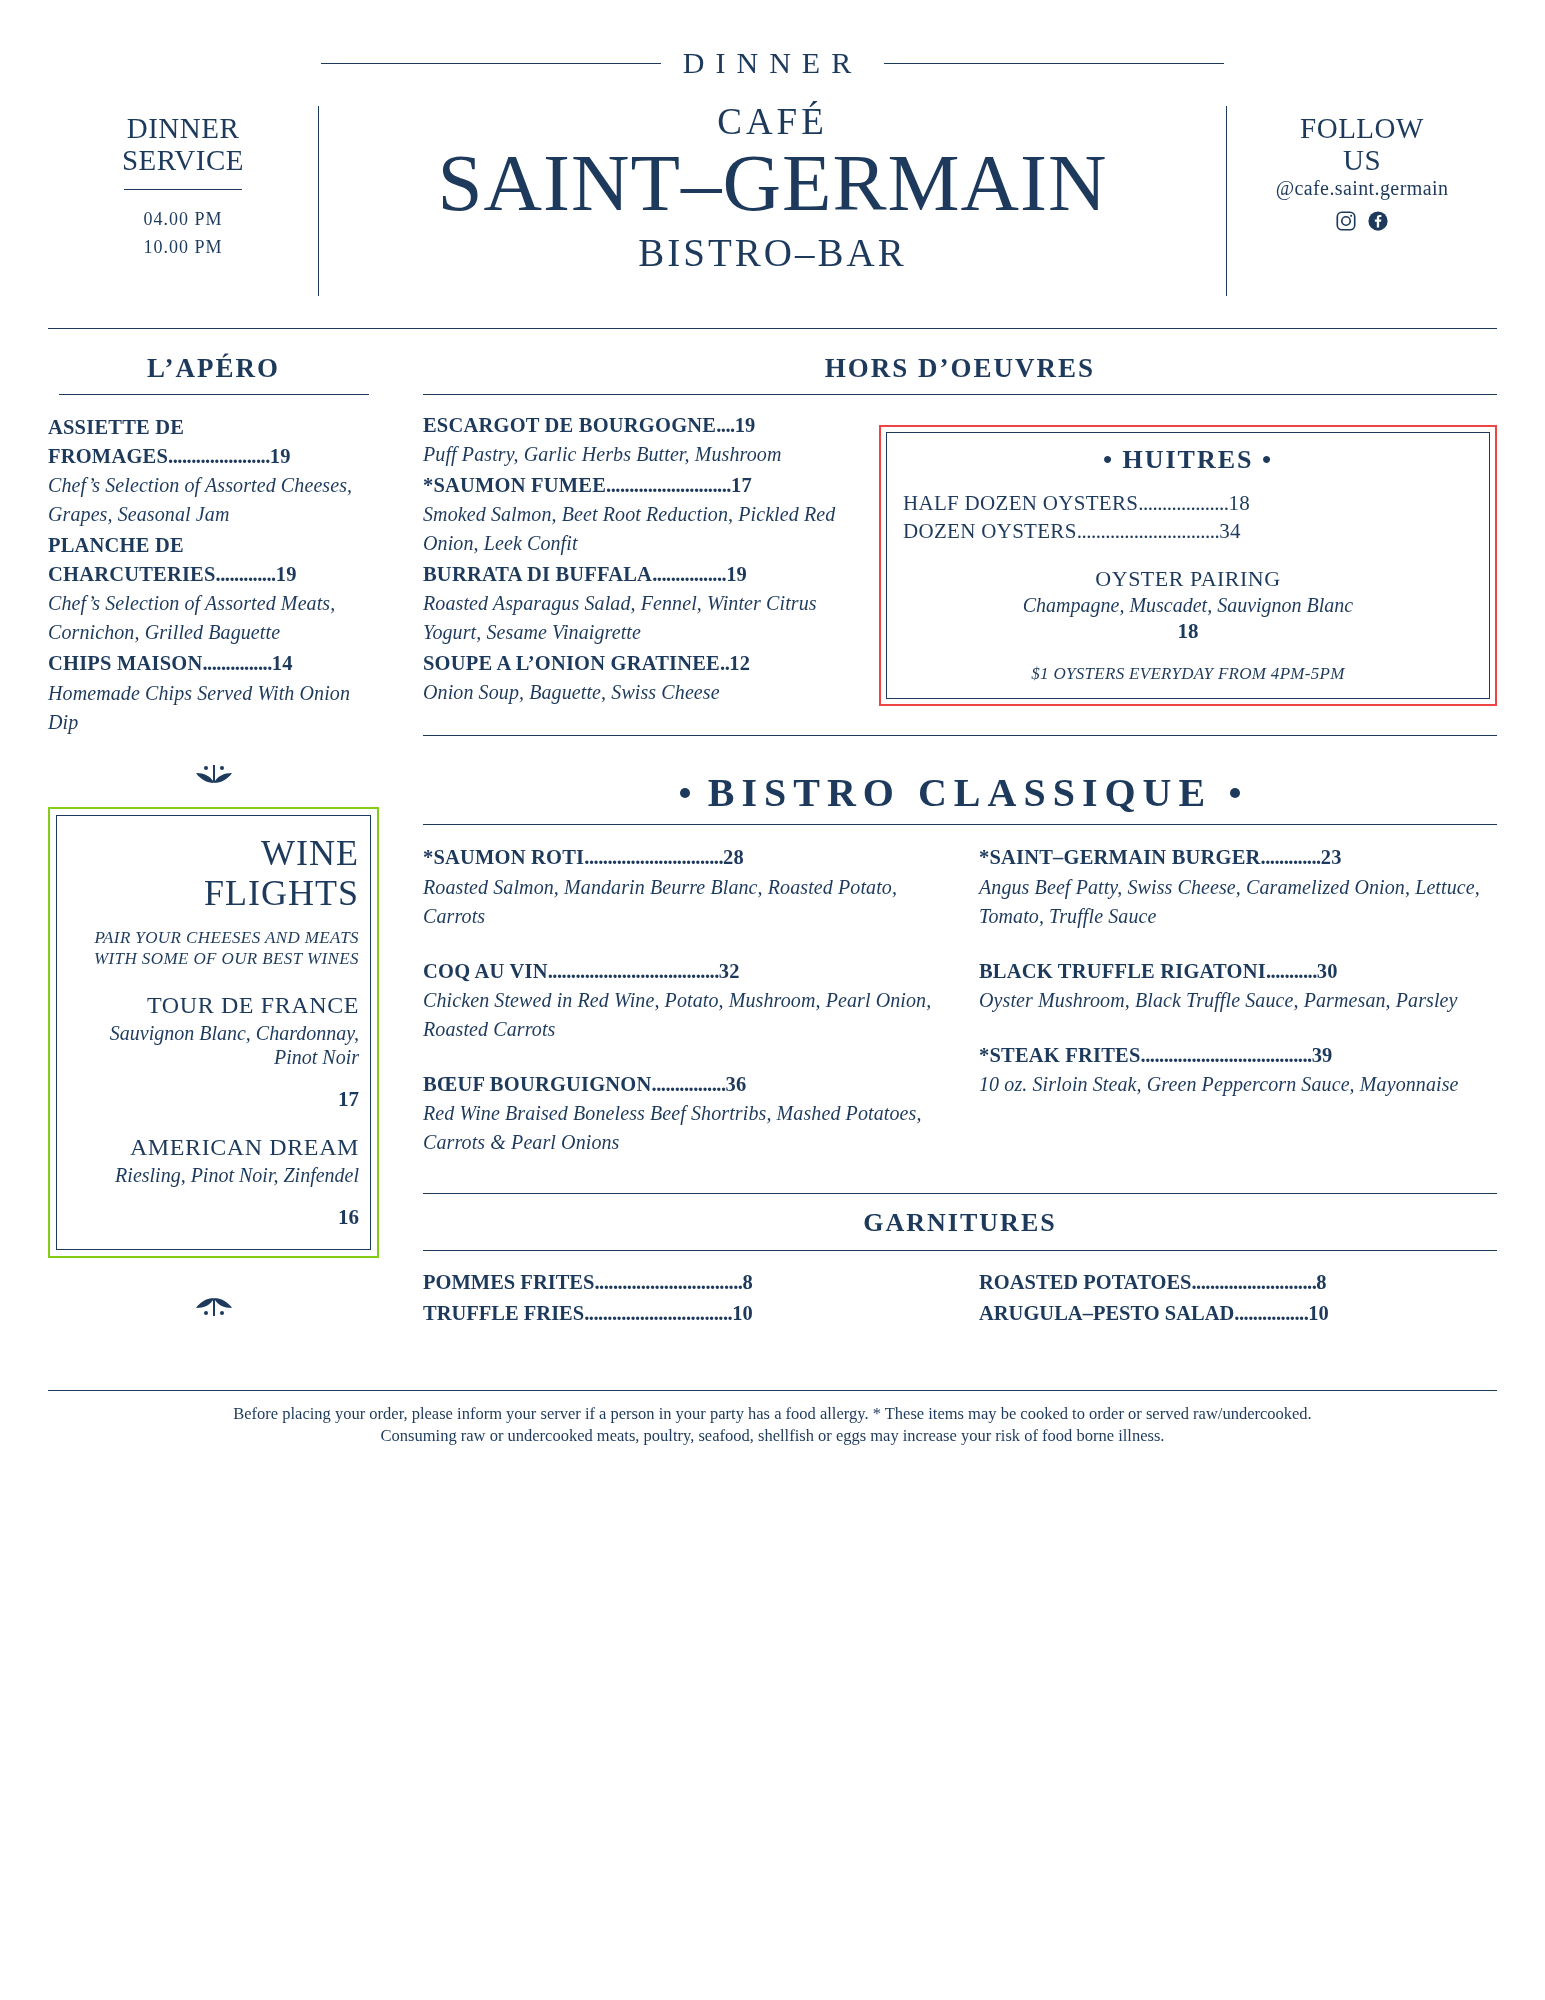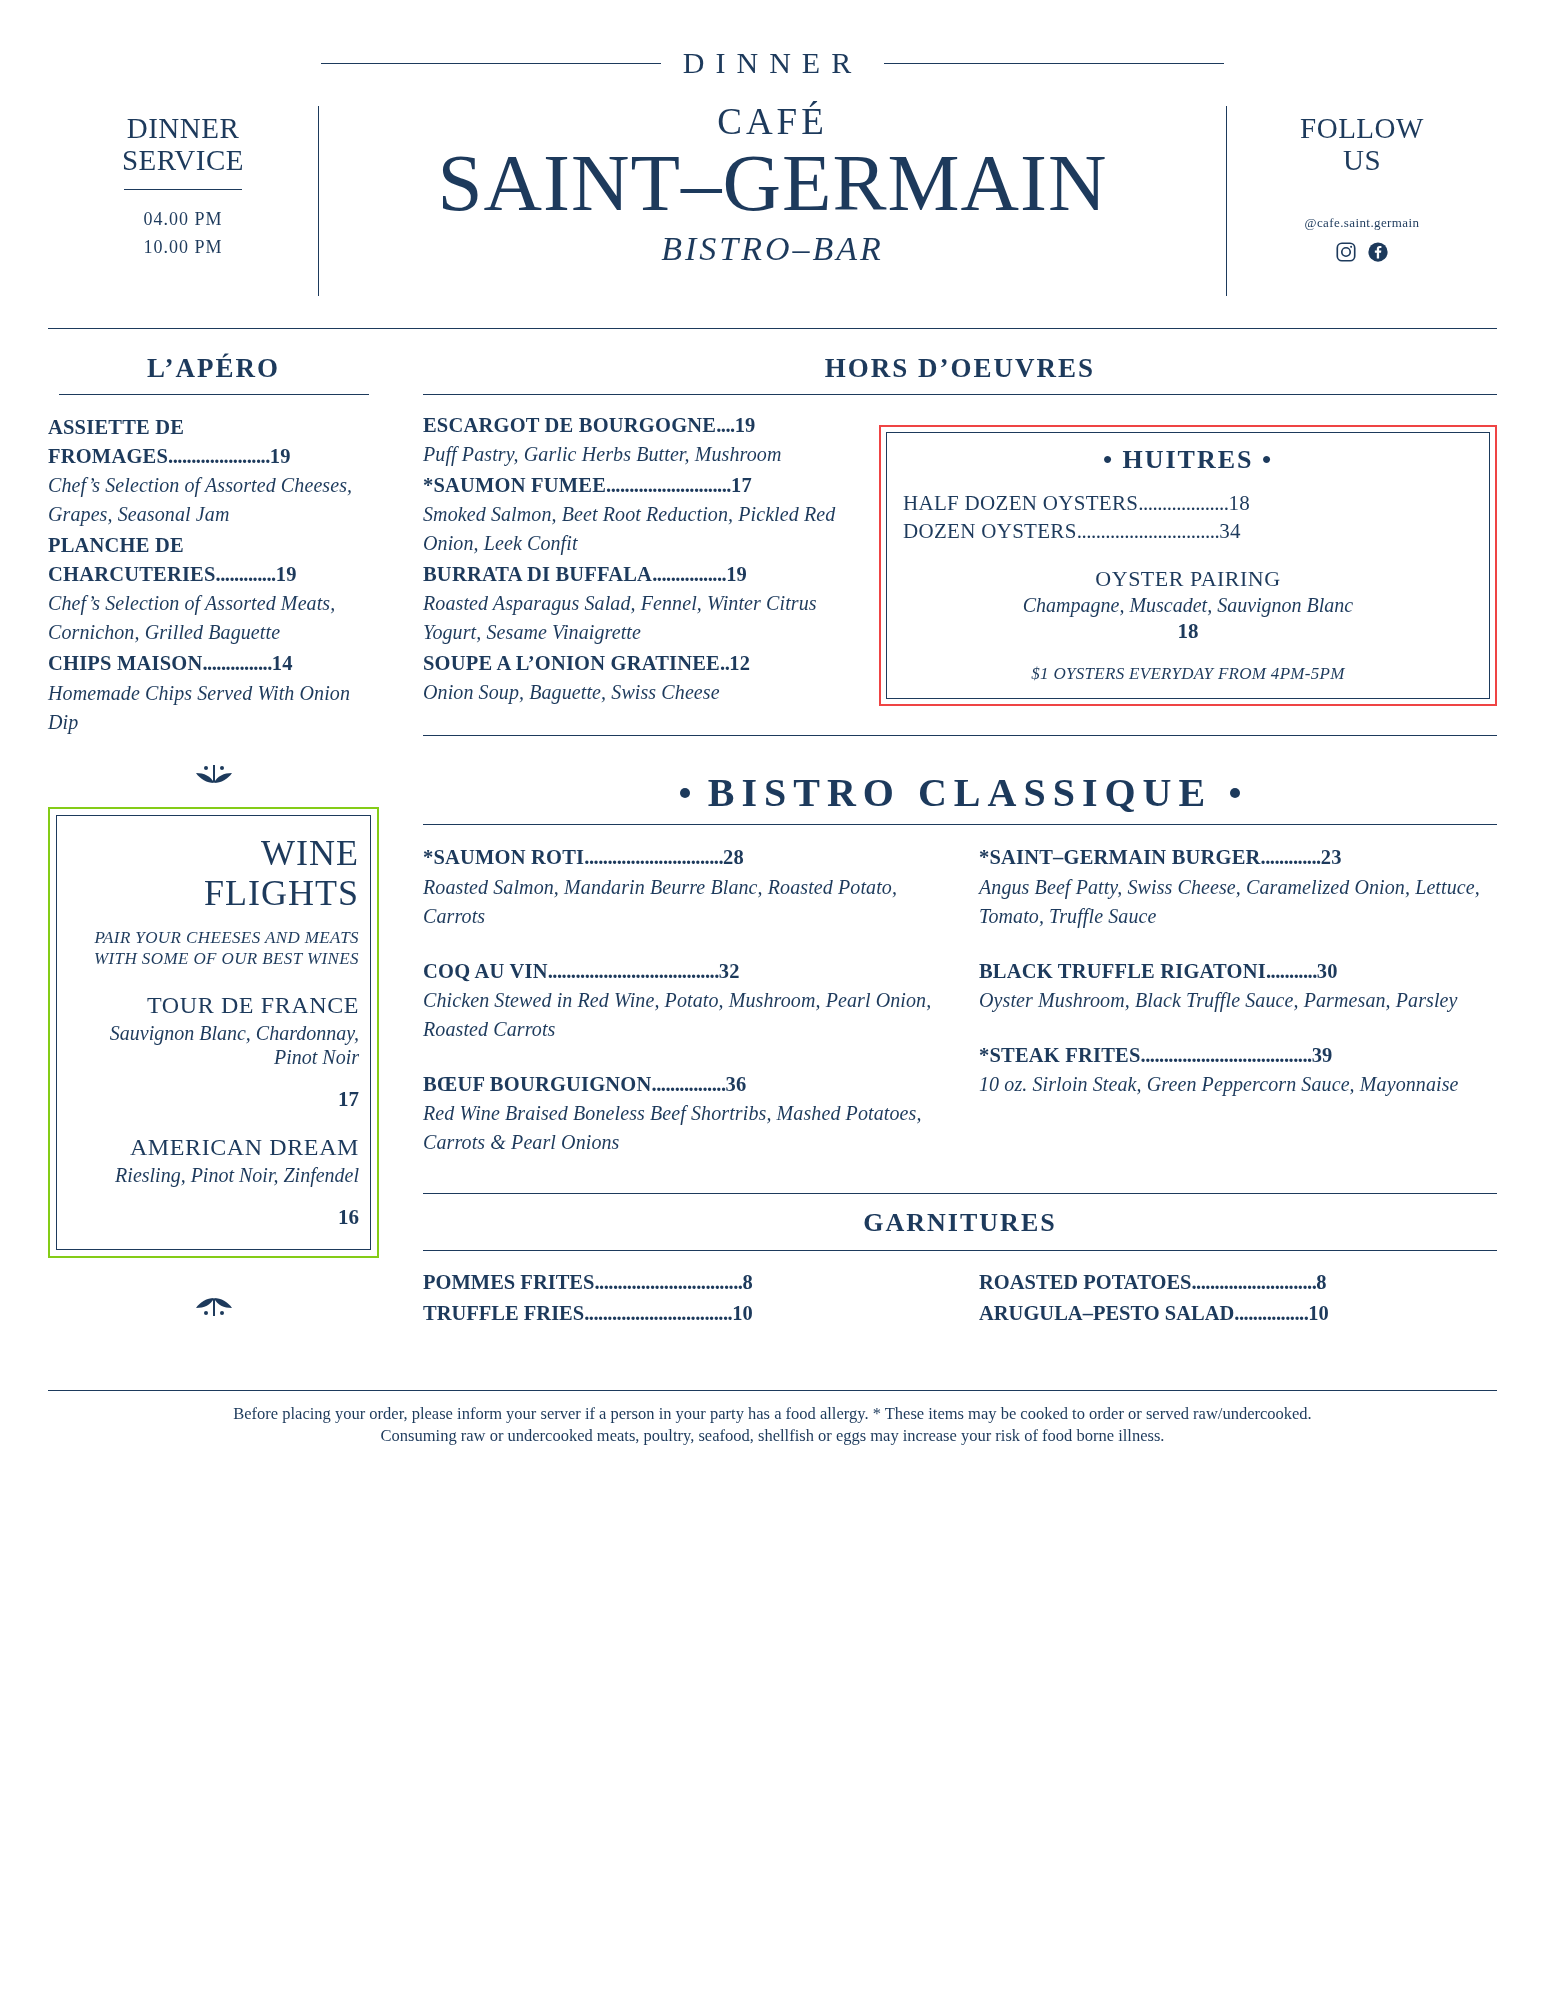--- a/index.html
+++ b/index.html
@@ -45,24 +45,24 @@
     font-size: 29px; line-height: 1.12; letter-spacing: 0.5px;
   }
   .small-rule { width: 118px; height: 1px; background: #1d3a5c; margin: 12px auto 16px auto; }
   .times { font-size: 18px; line-height: 1.55; letter-spacing: 1px; }
 
   .cafe-word { font-size: 37px; letter-spacing: 4px; margin-bottom: -4px; }
   .brand {
     font-size: 81px; letter-spacing: 1px; line-height: 1.0;
     font-weight: 400; margin: 4px 0 2px 0; white-space: nowrap;
   }
-  .bistro-bar { font-size: 34px; letter-spacing: 3px; margin-top: 6px; font-style: italic; }
+  .bistro-bar { font-size: 39px; letter-spacing: 3px; margin-top: 6px; }
 
   .follow { font-size: 29px; line-height: 1.12; letter-spacing: 0.5px; }
-  .handle { font-size: 13px; margin-top: 38px; letter-spacing: 0.4px; }
+  .handle { font-size: 20px; letter-spacing: 0.4px; }
   .socials { margin-top: 10px; display: flex; justify-content: center; gap: 10px; }
   .socials svg { display: block; }
 
   
   .full-rule { height: 1px; background: #1d3a5c; width: 100%; }
 
   
   .cols { display: flex; gap: 0; margin-top: 10px; }
   .col-left { width: 375px; padding-right: 44px; }
   .col-right { flex: 1; }

